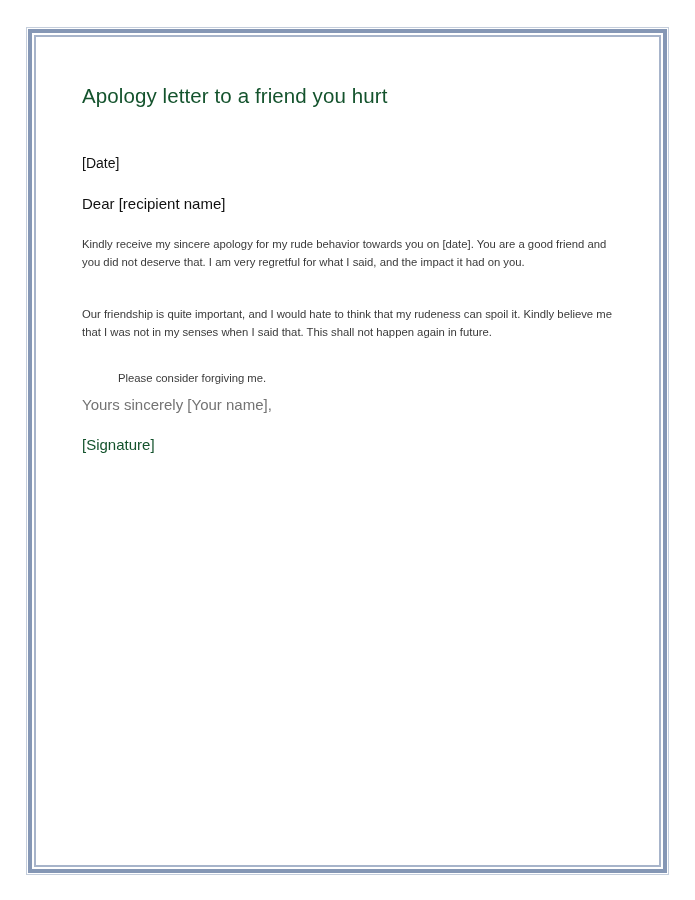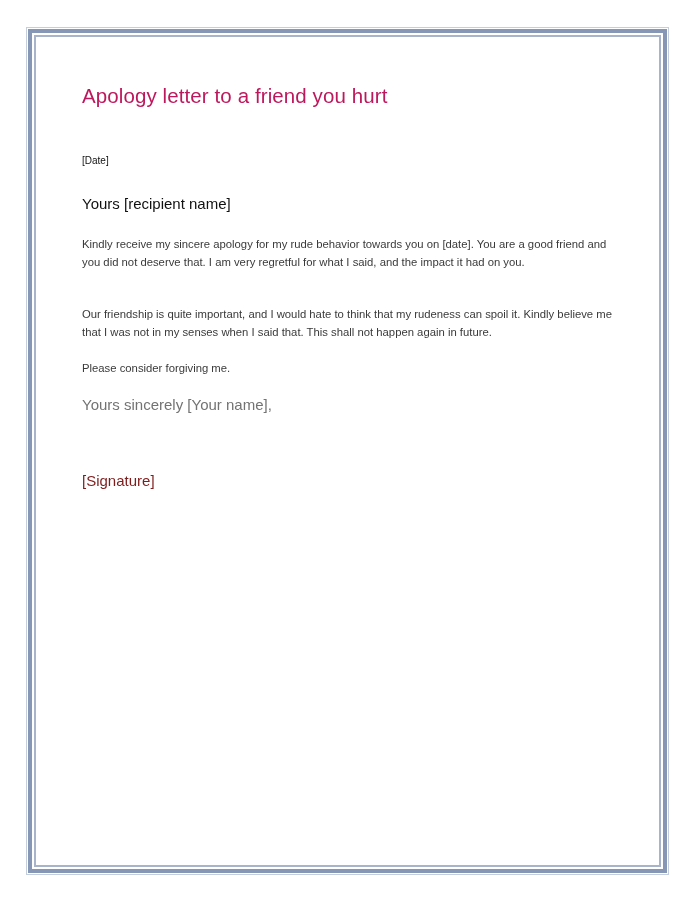--- a/index.html
+++ b/index.html
@@ -18,44 +18,44 @@
     border: 2px solid #a7b4ca;
     background: #ffffff;
   }
   .content {
     position: absolute; left: 82px; top: 0; width: 540px;
     font-family: "Liberation Sans", sans-serif;
     color: #1a1a1a;
   }
   .title {
     position: absolute; top: 84px; left: 0;
-    font-size: 20.5px; color: #be185d; letter-spacing: 0.1px; white-space: nowrap; text-align: right;
+    font-size: 20.5px; color: #14532d; letter-spacing: 0.1px; white-space: nowrap; text-align: right;
   }
-  .date { position: absolute; top: 155px; left: 0; font-size: 10px; color: #111; white-space: nowrap; }
+  .date { position: absolute; top: 155px; left: 0; font-size: 14px; color: #111; white-space: nowrap; }
   .dear { position: absolute; top: 195px; left: 0; font-size: 15px; color: #111; white-space: nowrap; }
   .para {
     position: absolute; left: 0; width: 530px;
     font-size: 11.3px; line-height: 18px; color: #3a3a3a;
   }
   .p1 { top: 235px; }
   .p2 { top: 305px; }
-  .p3 { top: 359px; }
+  .p3 { top: 369px; margin-left: 36px; }
   .closing { position: absolute; top: 396px; left: 0; font-size: 15px; color: #737373; white-space: nowrap; }
-  .signature { position: absolute; top: 436px; left: 0; font-size: 15px; color: #7f1d1d; white-space: nowrap; margin-top: 36px; }
+  .signature { position: absolute; top: 436px; left: 0; font-size: 15px; color: #14532d; white-space: nowrap; }
 </style>
 </head>
 <body>
 
 <div class="frame-outer">
   <div class="frame-thick"></div>
   <div class="frame-thin"></div>
 </div>
 
 <div class="content">
   <div class="title">Apology letter to a friend you hurt</div>
   <div class="date">[Date]</div>
-  <div class="dear">Yours [recipient name]</div>
+  <div class="dear">Dear [recipient name]</div>
   <div class="para p1">Kindly receive my sincere apology for my rude behavior towards you on [date]. You are a good friend and you did not deserve that. I am very regretful for what I said, and the impact it had on you.</div>
   <div class="para p2">Our friendship is quite important, and I would hate to think that my rudeness can spoil it. Kindly believe me that I was not in my senses when I said that. This shall not happen again in future.</div>
   <div class="para p3">Please consider forgiving me.</div>
   <div class="closing">Yours sincerely [Your name],</div>
   <div class="signature">[Signature]</div>
 </div>
 
 </body></html>

